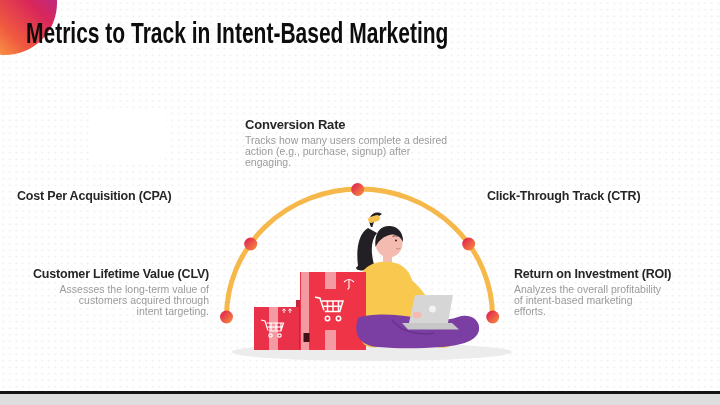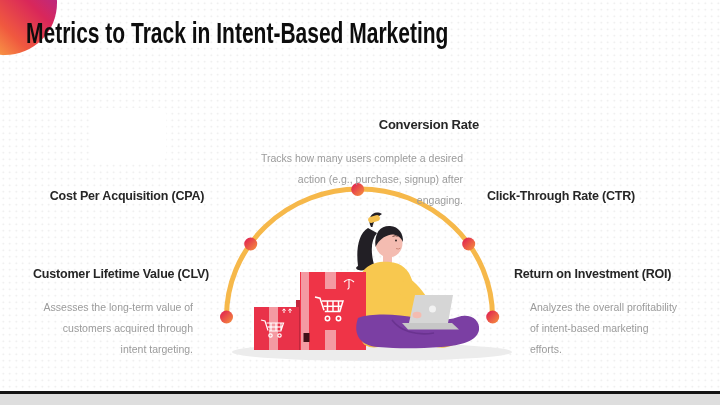--- a/index.html
+++ b/index.html
@@ -24,26 +24,26 @@
     position:absolute;left:26px;top:16px;margin:0;
     font-size:30px;font-weight:900;color:#0d0d0d;letter-spacing:0px;
     transform:scaleX(0.70);transform-origin:left top;white-space:nowrap;
   }
   .metric{position:absolute;}
   .metric h3{
     margin:0 0 3px 0;font-size:12.5px;font-weight:700;color:#262626;
     letter-spacing:-0.2px;white-space:nowrap;
   }
   .metric .desc{
-    margin:16px;font-size:10.5px;line-height:21px;color:#9b9b9b;
+    margin:0;font-size:10.5px;line-height:11px;color:#9b9b9b;
     white-space:pre-line;
   }
-  .m-conversion{left:239px;top:117px;width:240px;text-align:right;}
+  .m-conversion{left:245px;top:117px;width:240px;text-align:left;}
   .m-conversion h3{font-size:13px;}
-  .m-cpa{right:483px;top:189px;width:220px;text-align:center;}
+  .m-cpa{right:483px;top:189px;width:220px;text-align:left;}
   .m-ctr{left:487px;top:189px;width:220px;text-align:left;}
   .m-clv{right:511px;top:267px;width:230px;text-align:right;}
   .m-roi{left:514px;top:267px;width:220px;text-align:left;}
   .illustration{position:absolute;left:0;top:0;width:720px;height:405px;}
   .bottom-line{position:absolute;left:0;top:391px;width:720px;height:3px;background:#141414;}
   .bottom-strip{position:absolute;left:0;top:394px;width:720px;height:11px;background:#dedede;}
 </style>
 </head>
 <body>
 
@@ -148,21 +148,21 @@
     <p class="desc">Tracks how many users complete a desired
 action (e.g., purchase, signup) after
 engaging.</p>
   </div>
 
   <div class="metric m-cpa">
     <h3>Cost Per Acquisition (CPA)</h3>
   </div>
 
   <div class="metric m-ctr">
-    <h3>Click-Through Rate (CTR)</h3>
+    <h3>Click-Through Track (CTR)</h3>
   </div>
 
   <div class="metric m-clv">
     <h3>Customer Lifetime Value (CLV)</h3>
     <p class="desc">Assesses the long-term value of
 customers acquired through
 intent targeting.</p>
   </div>
 
   <div class="metric m-roi">

